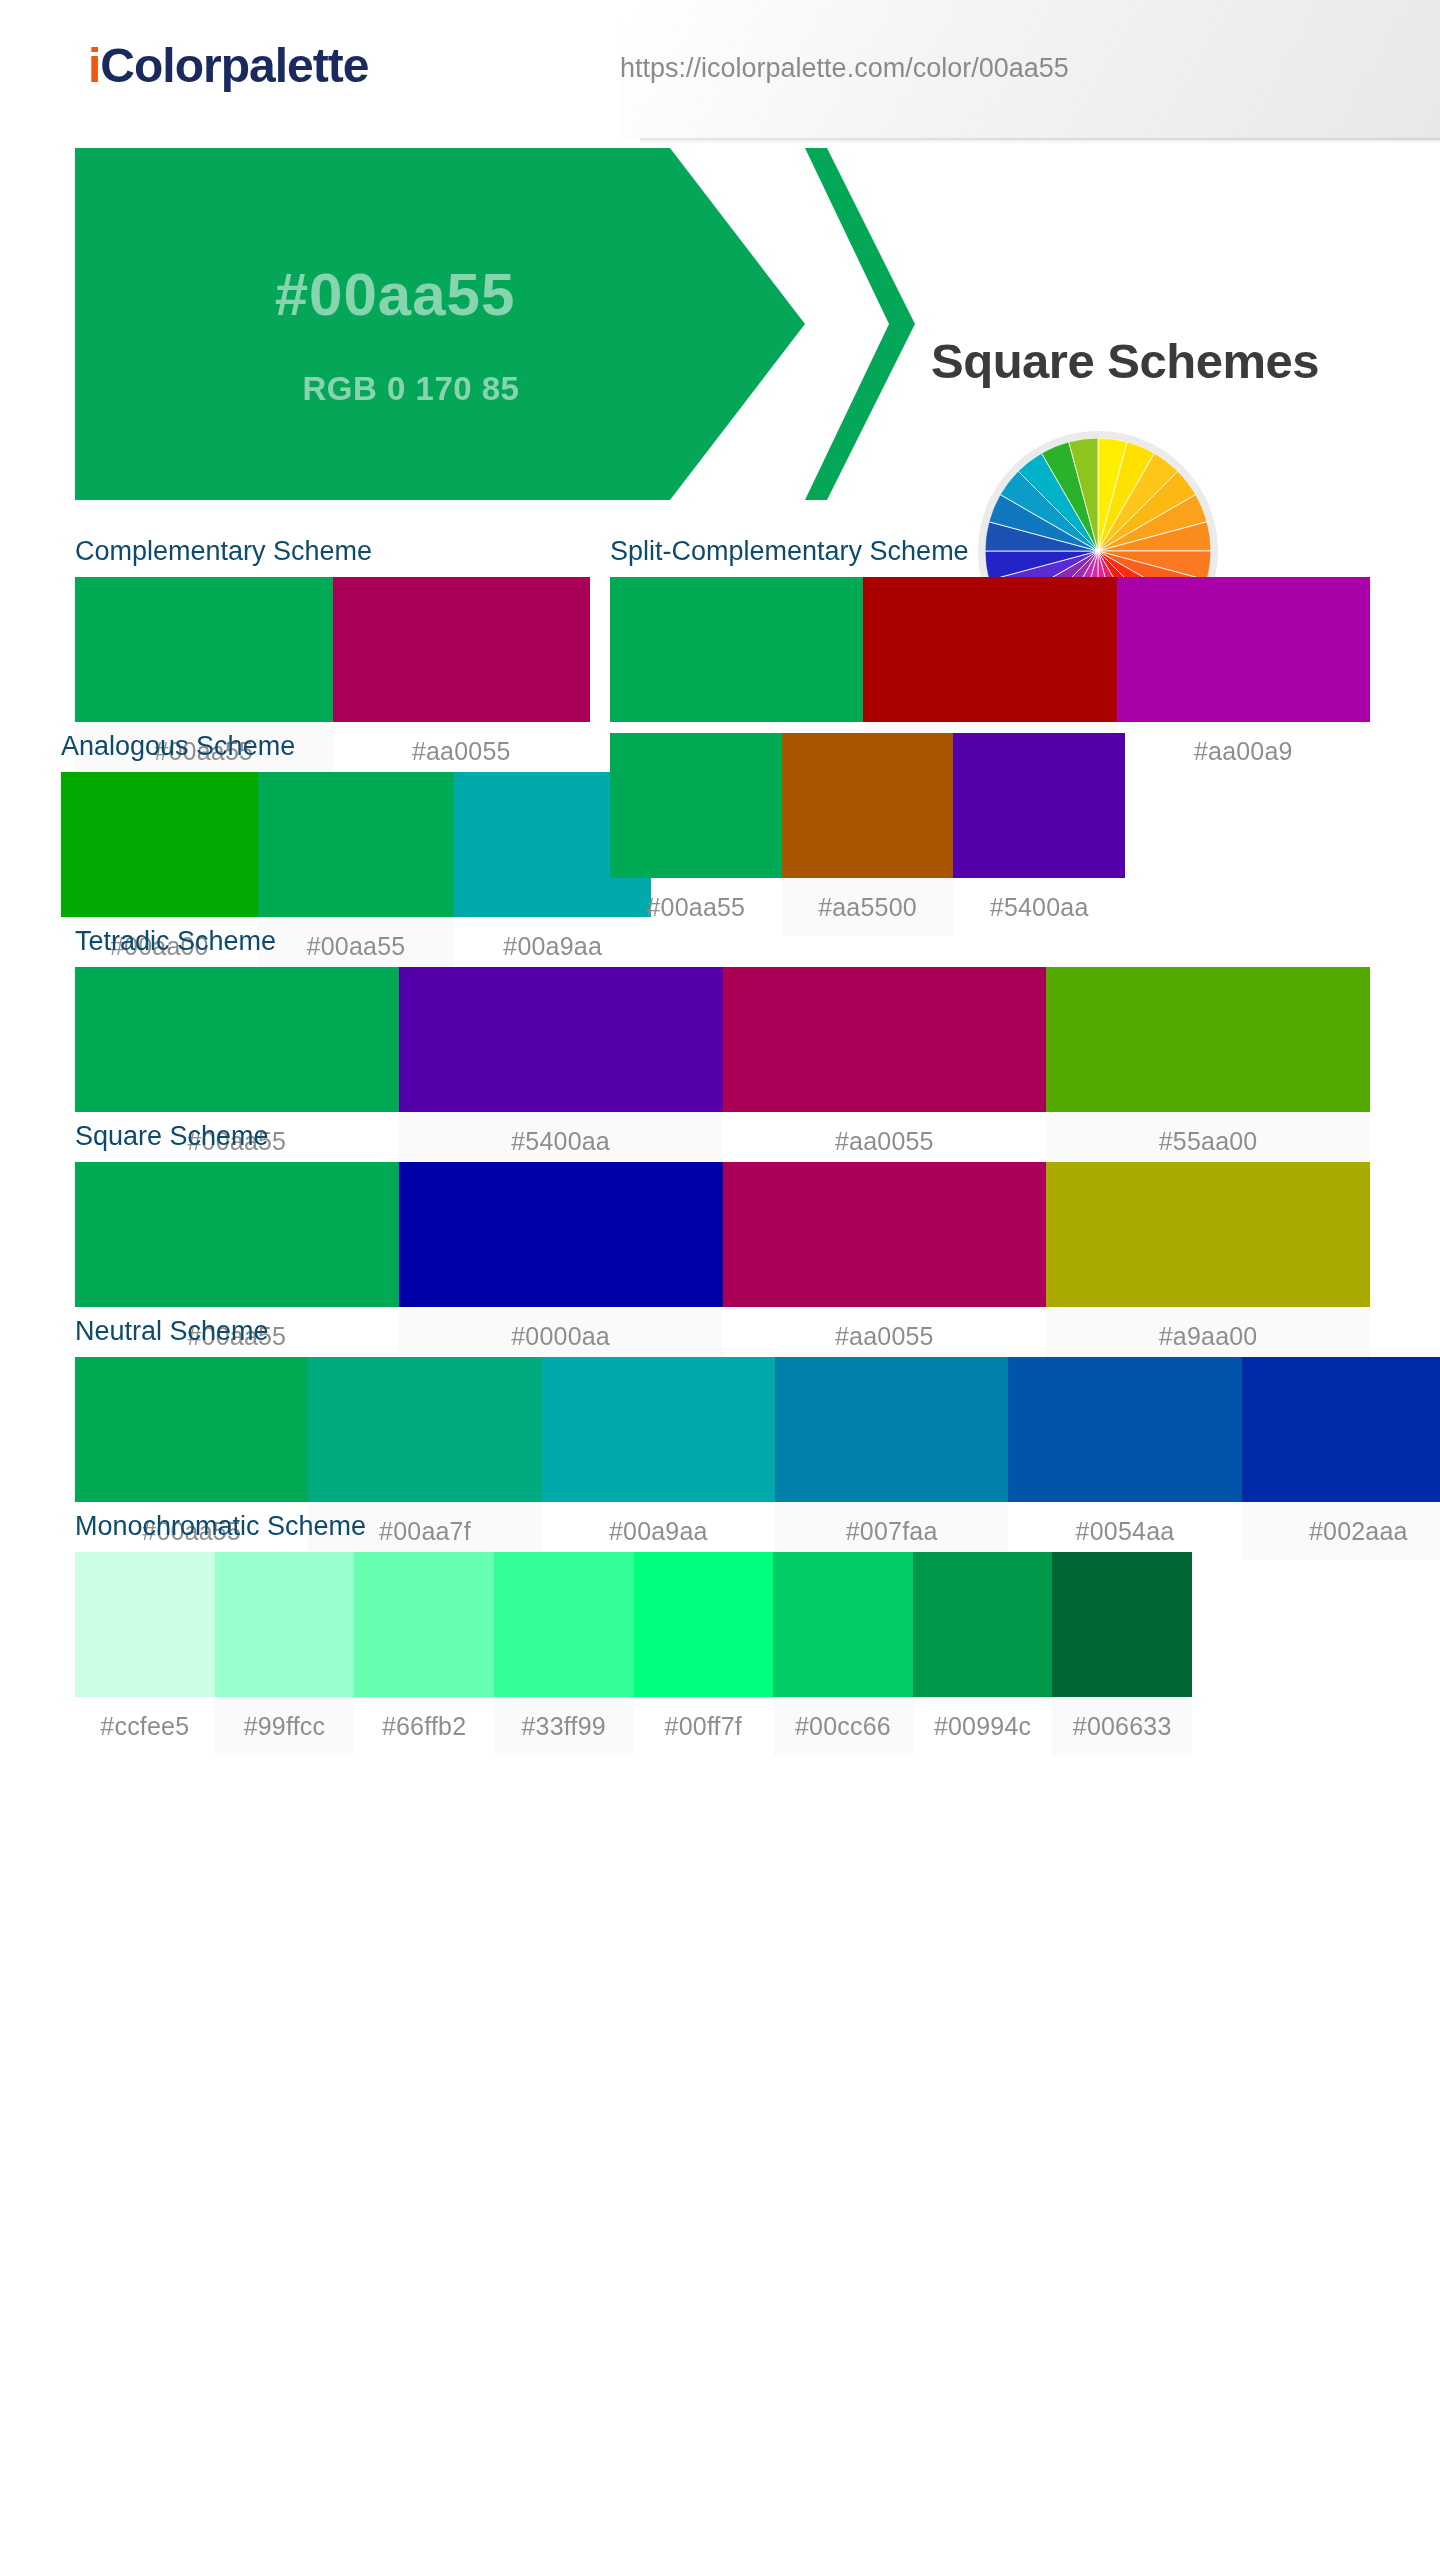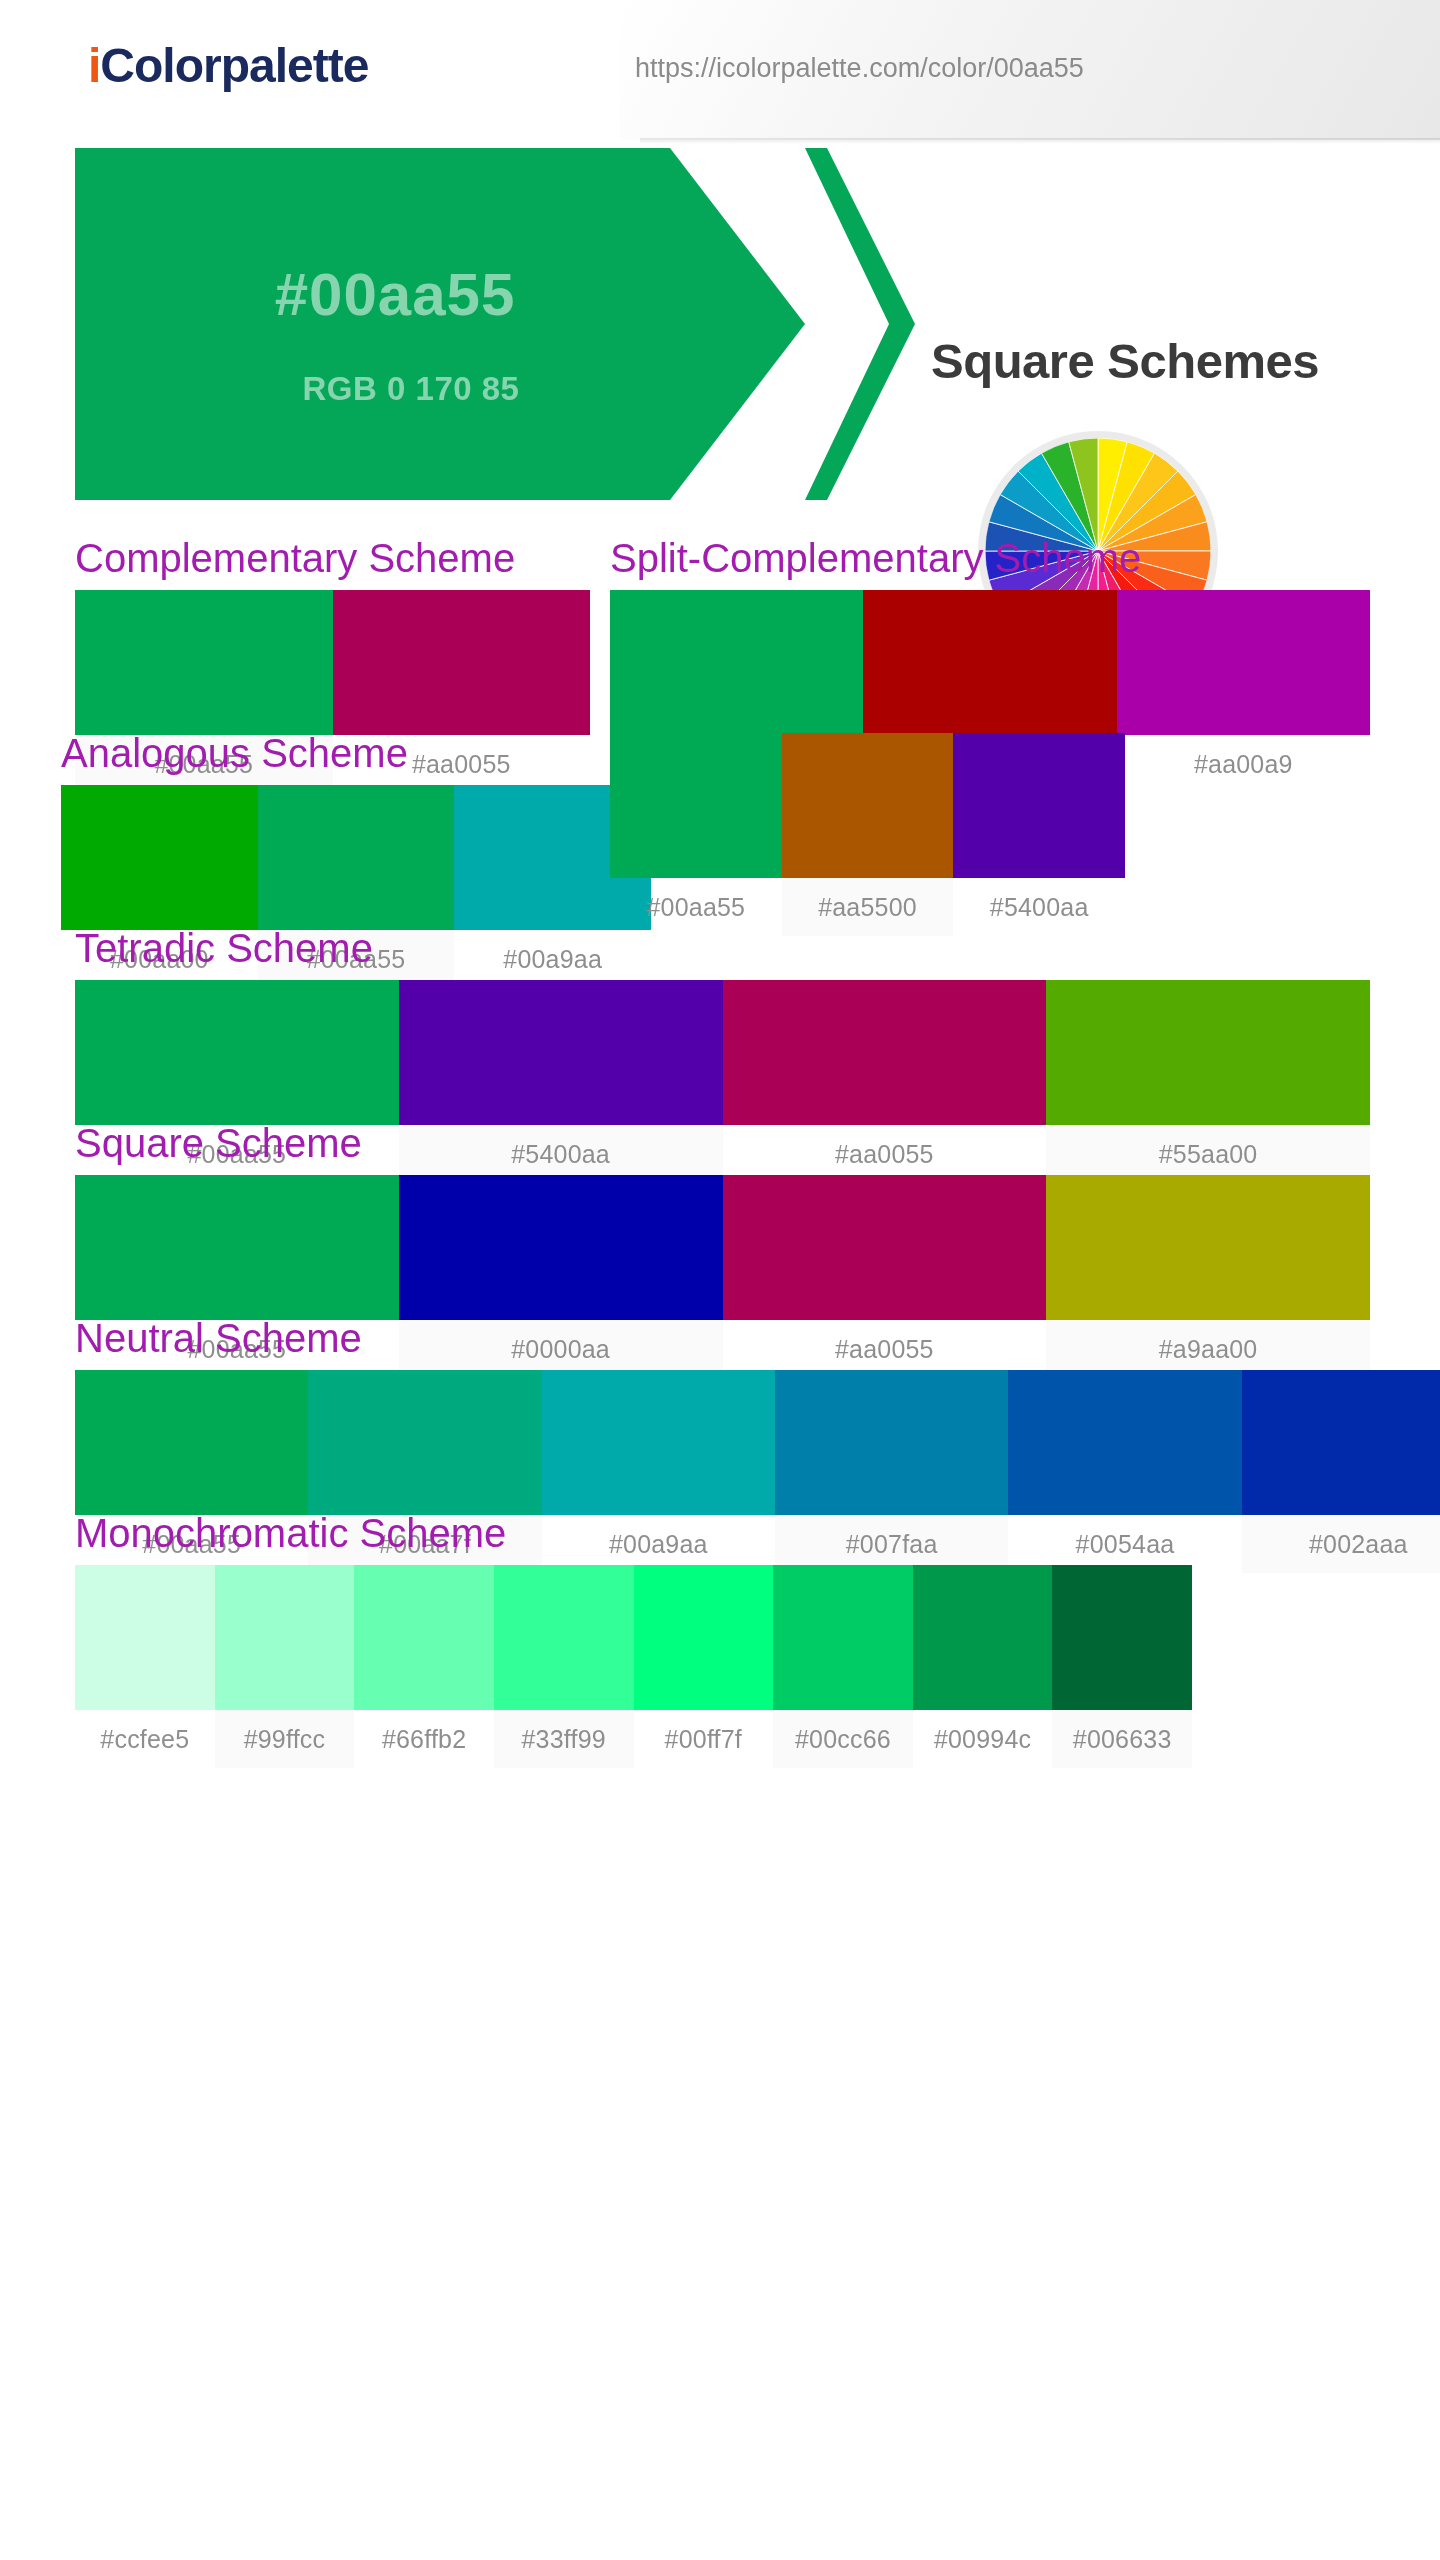--- a/index.html
+++ b/index.html
@@ -39,21 +39,20 @@
   }
   .logo .logo-i { color: #ef5713; }
   .logo .logo-rest { color: #1b2a5e; }
   .url {
     position: absolute;
     left: 620px; top: 53px;
     font-size: 27px;
     color: #8b8b8b;
     font-weight: 400;
     white-space: nowrap;
-    margin-left: 15px;
   }
 
   
   .hero {
     position: relative;
     width: 1440px;
     height: 370px;
   }
   .hero-arrow {
     position: absolute;
@@ -109,23 +108,23 @@
   }
   .wheel-wrap svg { display: block; border-radius: 50%; }
 
   
   .schemes {
     position: relative;
     width: 1440px;
   }
   .scheme-block { position: absolute; }
   .scheme-title {
-    font-size: 40px;
+    font-size: 27px;
     font-weight: 300;
-    color: #a21caf;
+    color: #0c4a6e;
     white-space: nowrap;
     margin-bottom: 12px;
     line-height: 1;
   }
   .swatch-row { display: flex; width: 100%; height: 145px; }
   .swatch { flex: 1 1 0; height: 100%; }
   .label-row { display: flex; width: 100%; height: 58px; }
   .label {
     flex: 1 1 0;
     display: flex;

